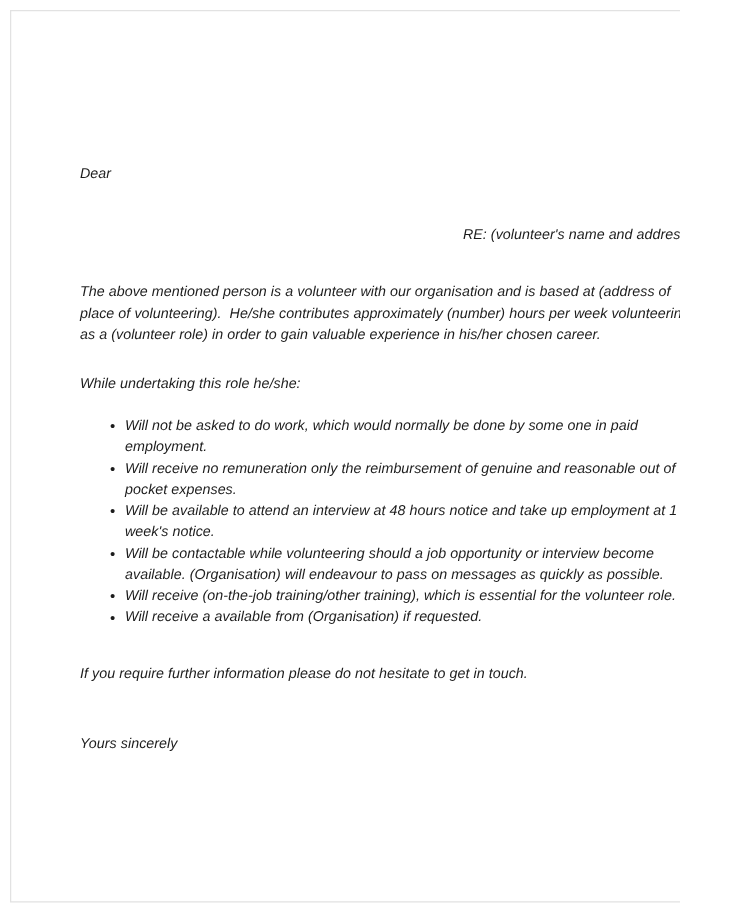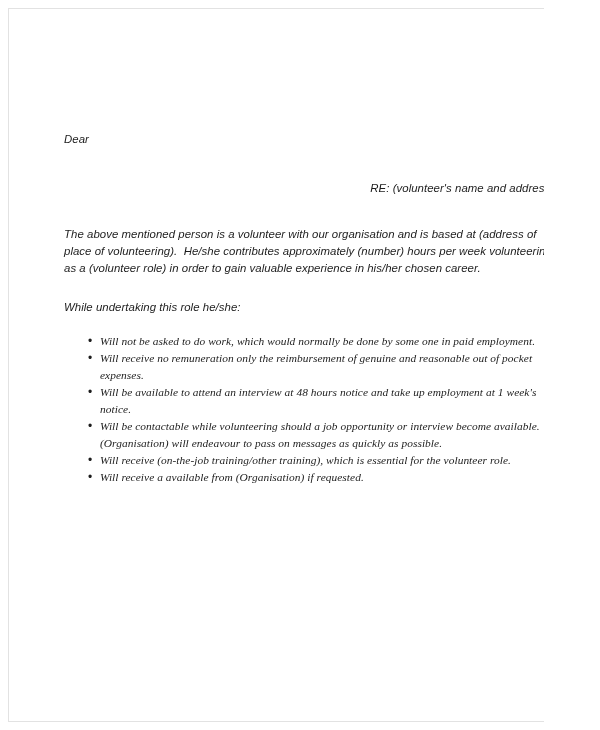--- a/index.html
+++ b/index.html
@@ -72,21 +72,20 @@
     left: 24px;
     top: 0;
     line-height: 17px;
     font-style: normal;
     font-size: 12px;
     color: #1c1c1c;
   }
 
   .bullet-text {
     display: block;
-    font-family: Liberation Serif, serif;
   }
 </style>
 </head>
 <body>
 
 <div class="page">
 
   <div class="page-edge"></div>
 
   <div class="doc-body">
@@ -119,16 +118,18 @@
       <li>
         <span class="bullet-marker">•</span>
         <span class="bullet-text">Will receive (on-the-job training/other training), which is essential for the volunteer role.</span>
       </li>
       <li>
         <span class="bullet-marker">•</span>
         <span class="bullet-text">Will receive a available from (Organisation) if requested.</span>
       </li>
     </ul>
 
+    <p class="line block-closing">If you require further information please do not hesitate to get in touch.</p>
 
+    <p class="line block-signoff">Yours sincerely</p>
 
   </div>
 </div>
 
 </body></html>

